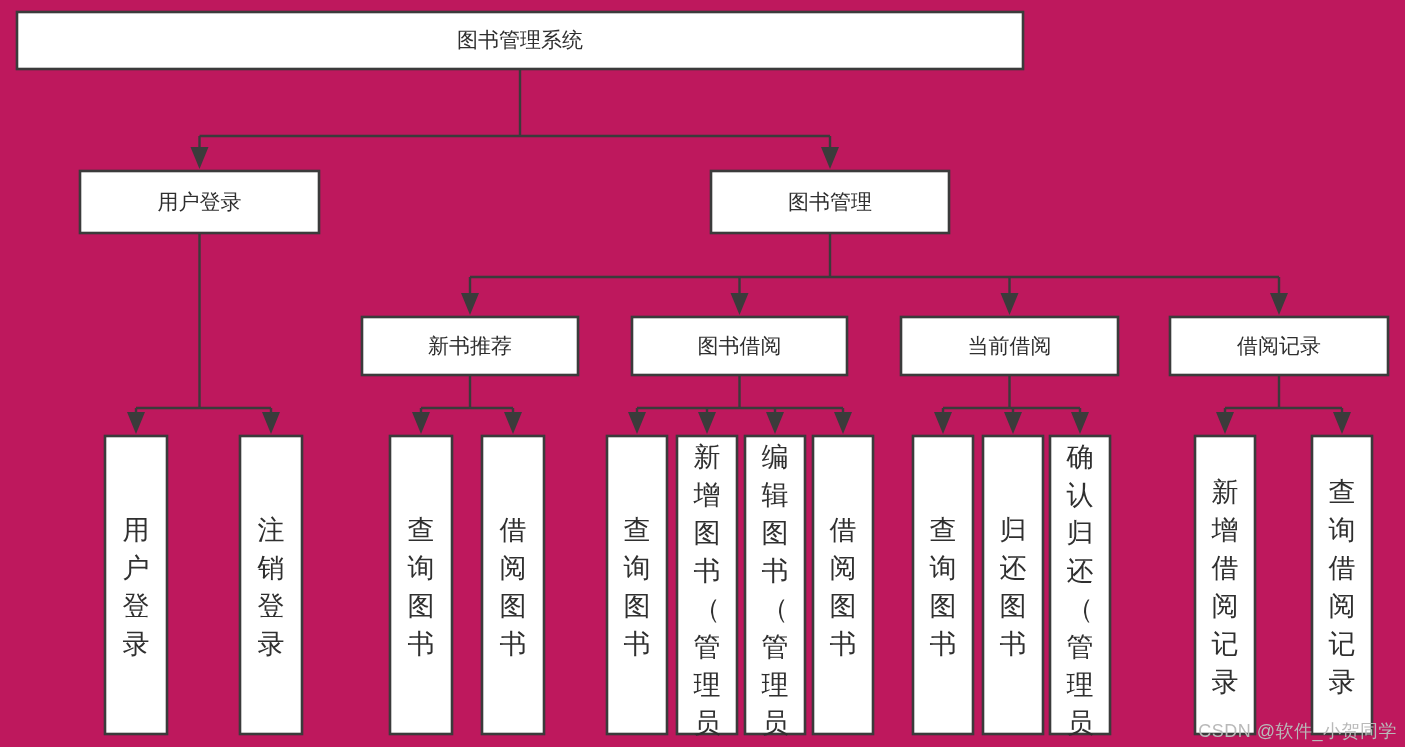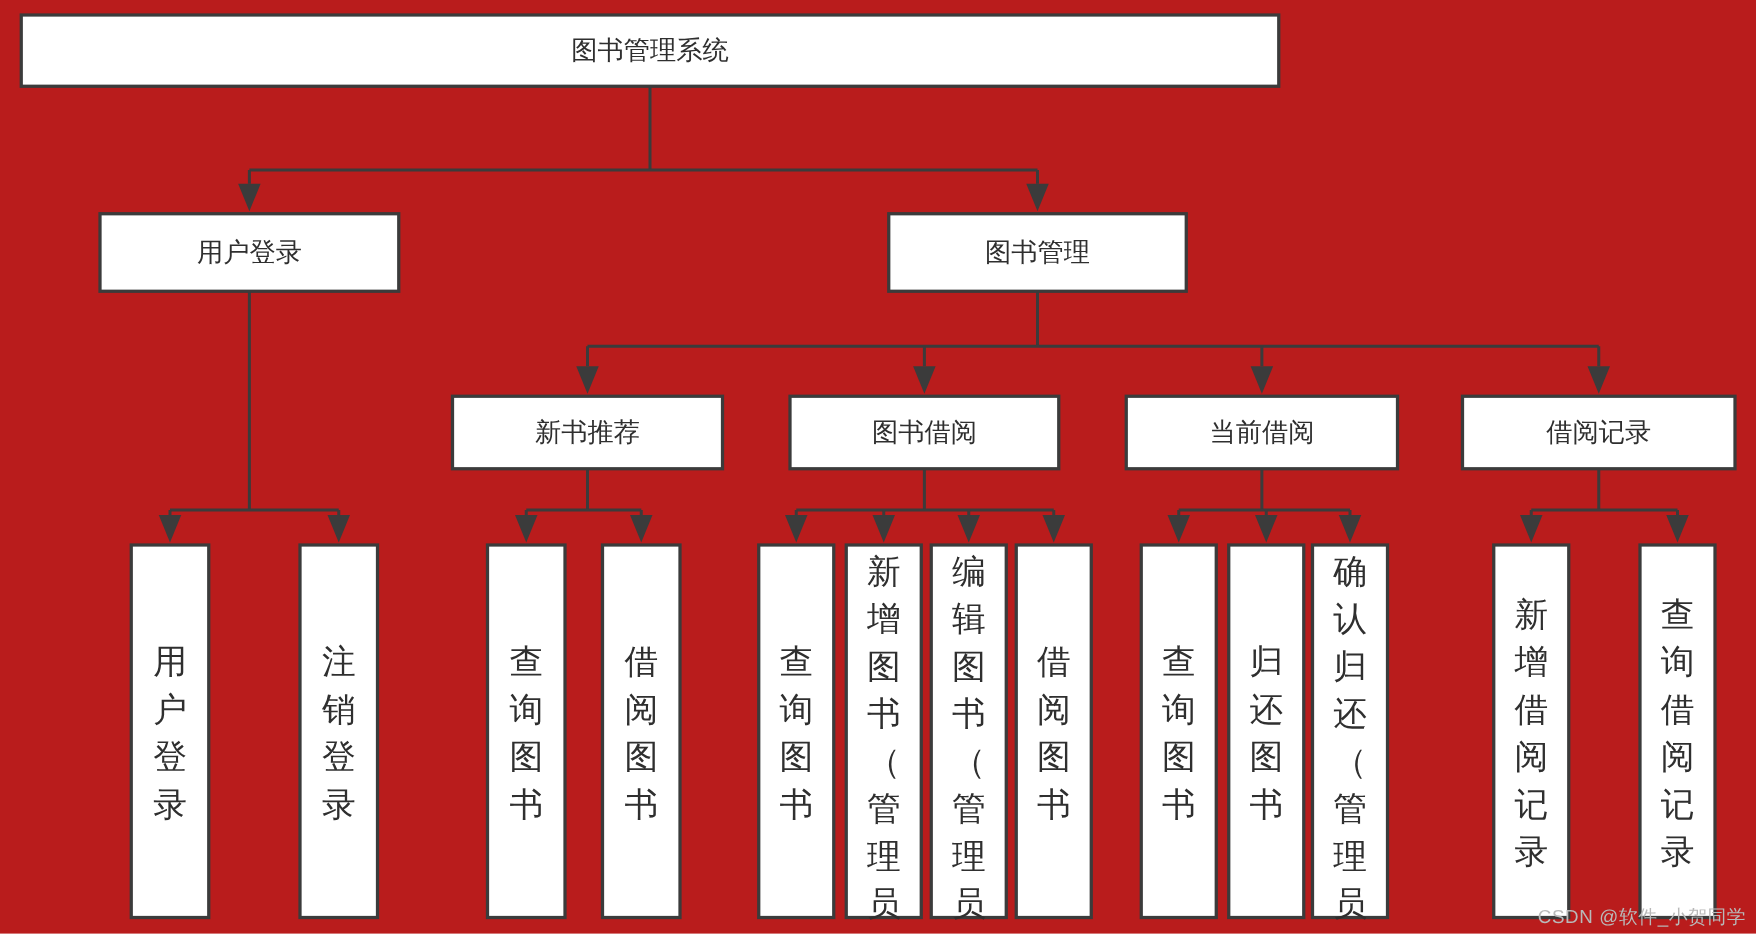--- a/index.html
+++ b/index.html
@@ -7,21 +7,21 @@
     padding: 0;
     background: #ffffff;
   }
   body {
     font-family: "Liberation Sans", sans-serif;
   }
   #diagram-root {
     position: relative;
     width: 1405px;
     height: 747px;
-    background: #b91c1c;
+    background: #be185d;
     overflow: hidden;
     text-align: right;
   }
   svg.flow {
     position: absolute;
     left: 0;
     top: 0;
     width: 1405px;
     height: 747px;
   }
@@ -51,21 +51,21 @@
     fill: #2f2f2f;
     font-family: "Liberation Sans", sans-serif;
     font-size: 27px;
     text-anchor: middle;
   }
   .watermark {
     position: absolute;
     right: 8px;
     bottom: 4px;
     color: #b9b9b9;
-    font-size: 15px;
+    font-size: 18px;
     font-family: "Liberation Sans", sans-serif;
     white-space: nowrap;
     letter-spacing: 0.5px;
   }
 </style>
 </head>
 <body>
 
 <div id="diagram-root">
   <svg class="flow" viewBox="0 0 1405 747">

